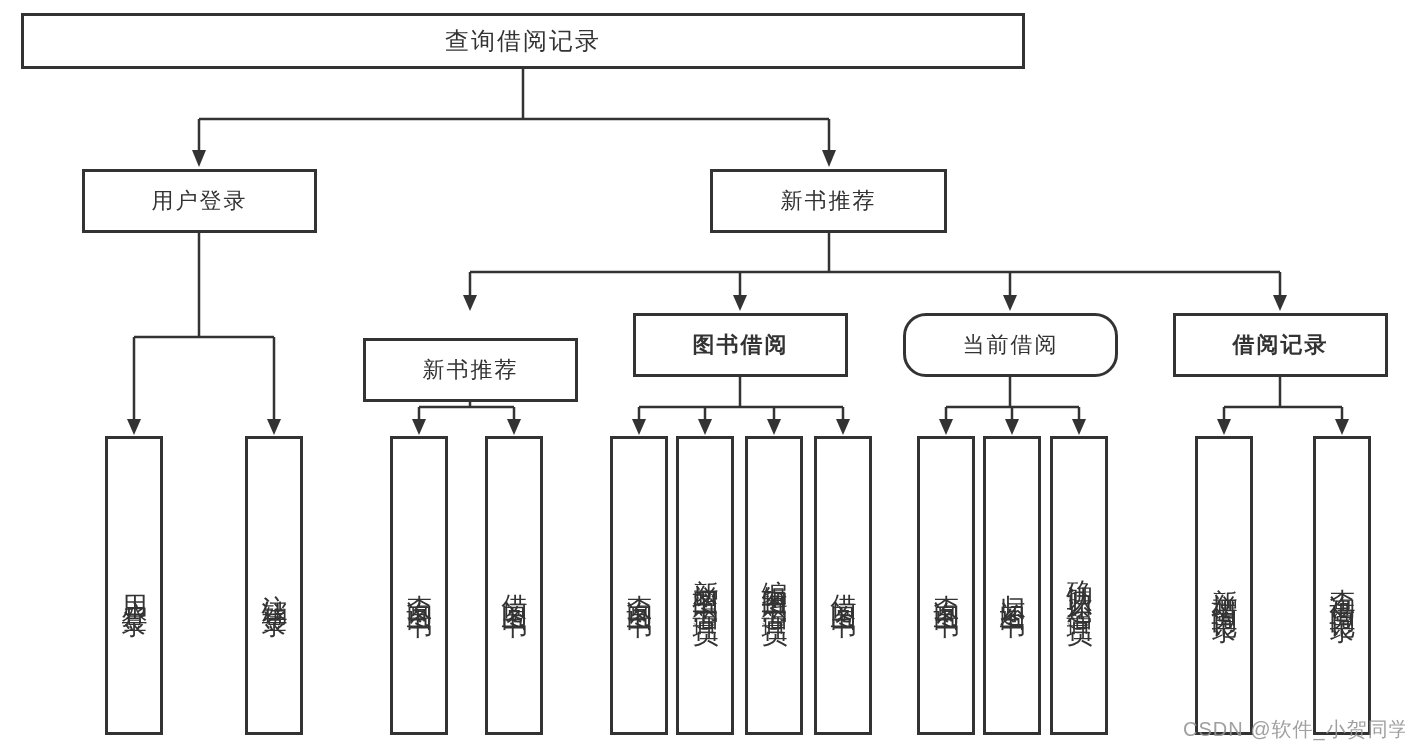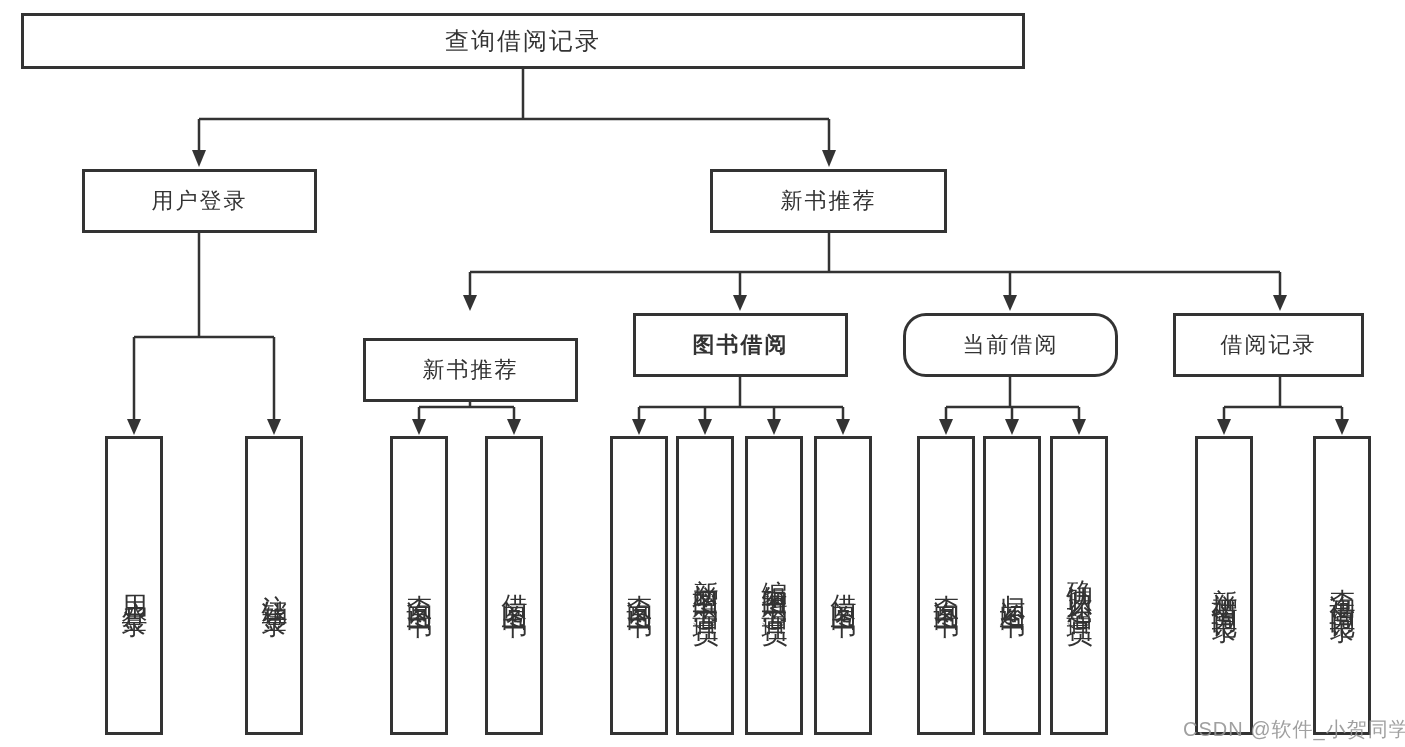--- a/index.html
+++ b/index.html
@@ -116,21 +116,21 @@
 
   <div class="box branch-box" style="left:363px; top:313px; width:215px; height:64px;margin-top:25px;">
     <span class="label">新书推荐</span>
   </div>
   <div class="box branch-box" style="left:633px; top:313px; width:215px; height:64px;font-weight:bold;">
     <span class="label">图书借阅</span>
   </div>
   <div class="box branch-box" style="left:903px; top:313px; width:215px; height:64px;border-radius:23px;">
     <span class="label">当前借阅</span>
   </div>
-  <div class="box branch-box" style="left:1173px; top:313px; width:191px; height:64px;">
+  <div class="box branch-box" style="left:1173px; top:313px; width:215px; height:64px;font-weight:bold;">
     <span class="label">借阅记录</span>
   </div>
 
   <div class="box leaf-box" style="left:105px; top:436px; width:58px; height:299px;">
     <span class="label">用户登录</span>
   </div>
   <div class="box leaf-box" style="left:245px; top:436px; width:58px; height:299px;">
     <span class="label">注销登录</span>
   </div>
 

